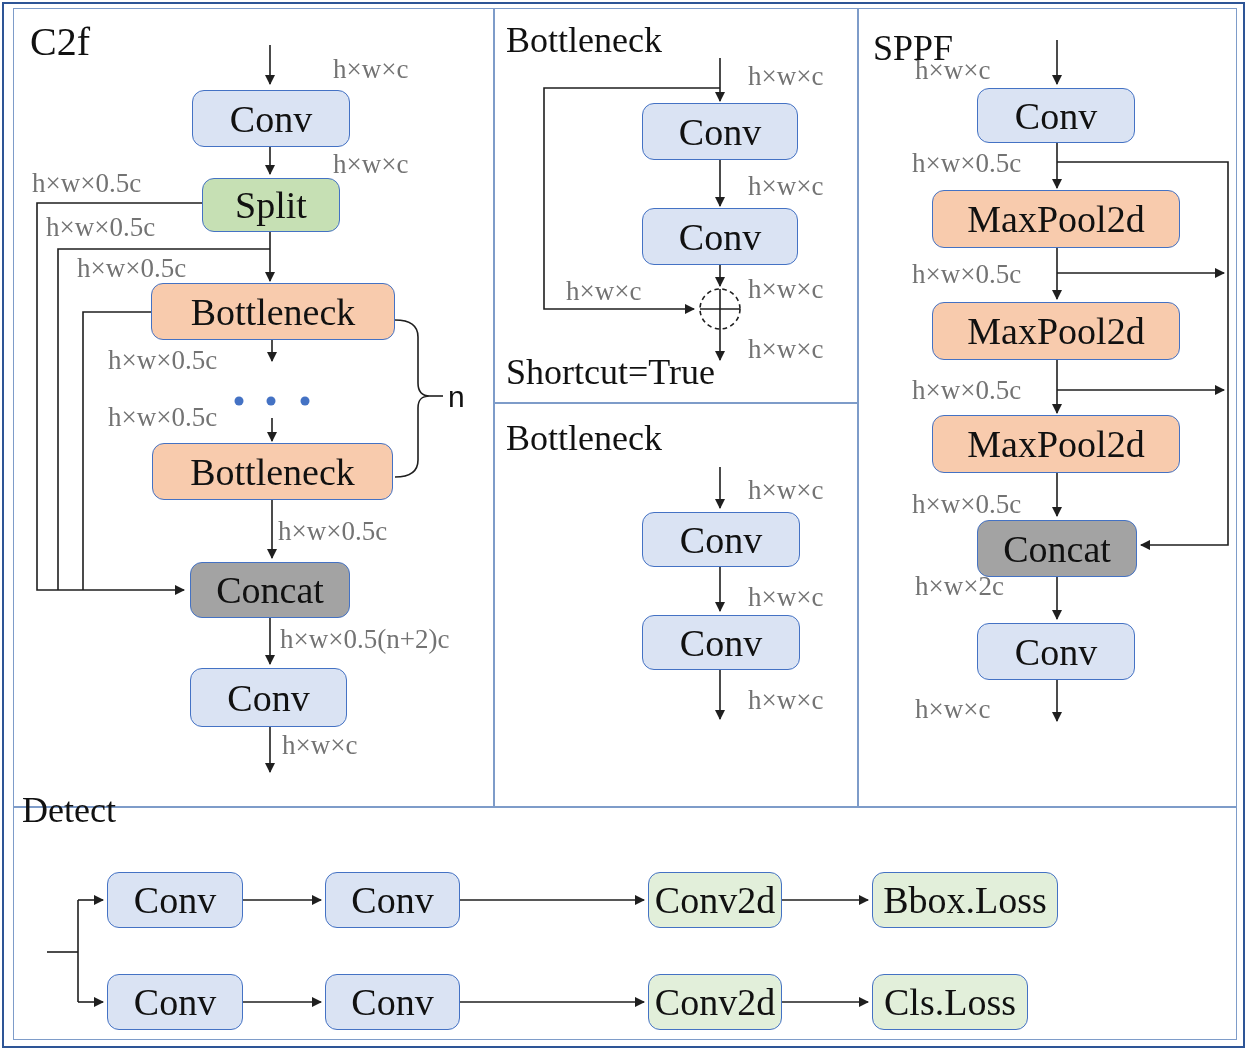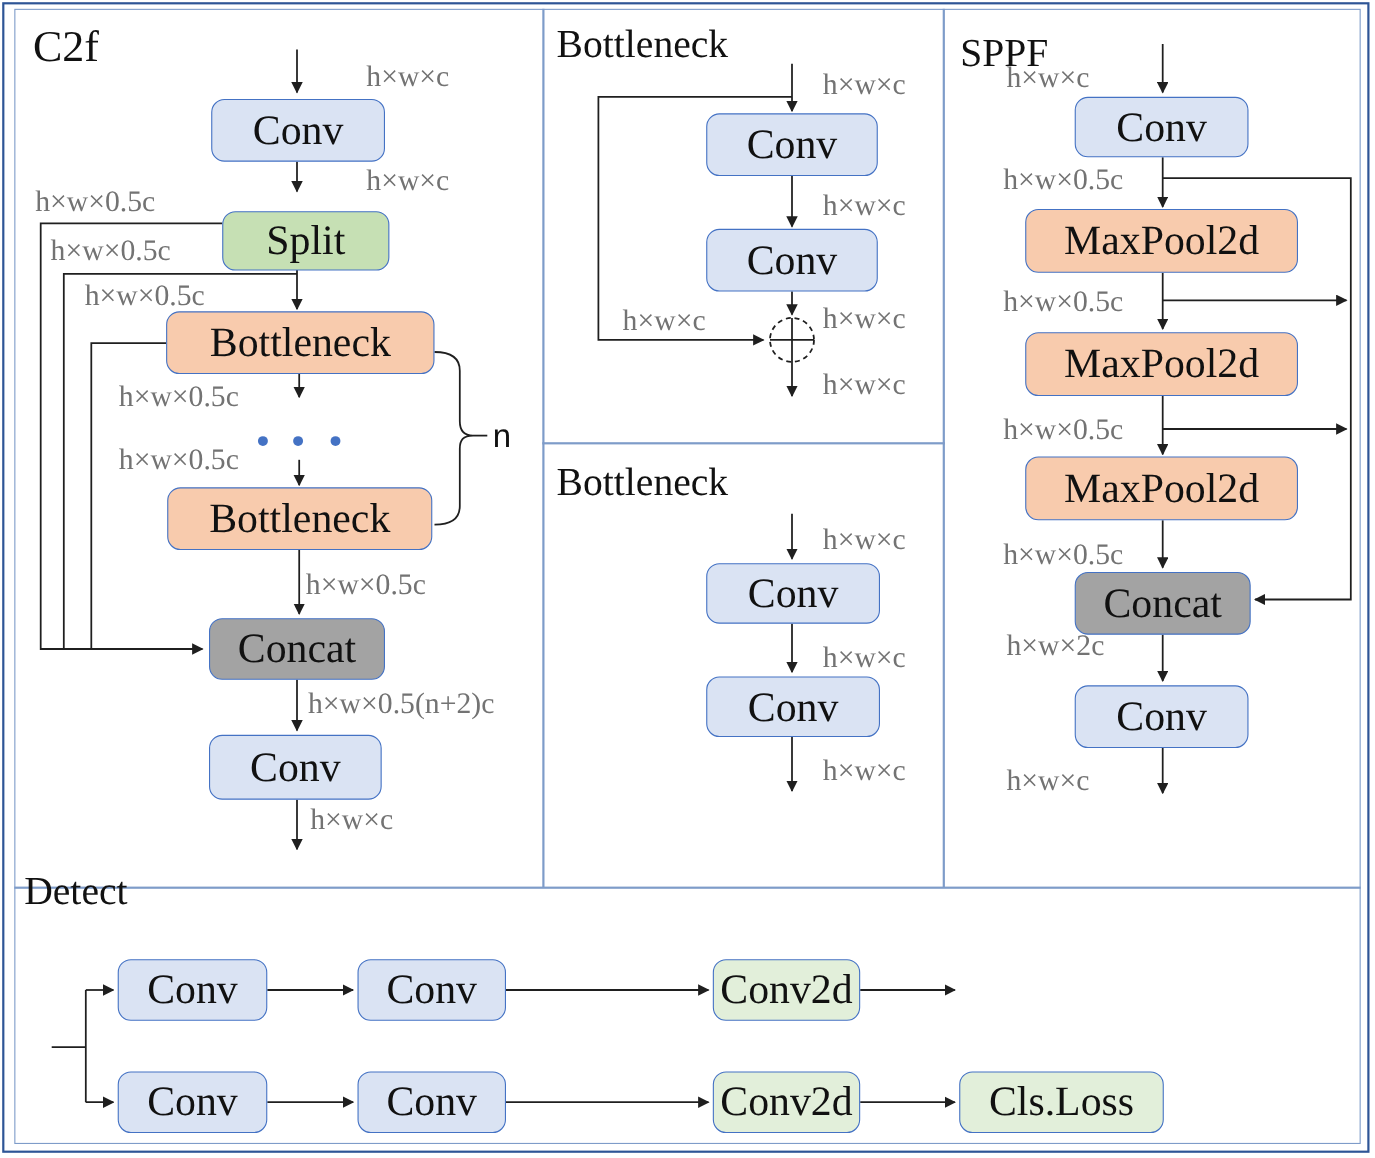--- a/index.html
+++ b/index.html
@@ -124,21 +124,21 @@
       <path d="M782,900 H868" marker-end="url(#arr)"></path>
       <path d="M243,1002 H321" marker-end="url(#arr)"></path>
       <path d="M460,1002 H644" marker-end="url(#arr)"></path>
       <path d="M782,1002 H868" marker-end="url(#arr)"></path>
     </g>
   </svg>
 
   <div class="ptitle ptitle-big" style="left:30px;top:22px">C2f</div>
 
   <div class="box fill-conv" style="left:192px;top:90px;width:158px;height:57px">Conv</div>
-  <div class="box fill-split" style="left:202px;top:192px;width:152px;height:54px">Split</div>
+  <div class="box fill-split" style="left:202px;top:178px;width:138px;height:54px">Split</div>
   <div class="box fill-pool" style="left:151px;top:283px;width:244px;height:57px">Bottleneck</div>
   <div class="box fill-pool" style="left:152px;top:443px;width:241px;height:57px">Bottleneck</div>
   <div class="box fill-concat" style="left:190px;top:562px;width:160px;height:56px">Concat</div>
   <div class="box fill-conv" style="left:190px;top:668px;width:157px;height:59px">Conv</div>
 
   <div class="dim" style="left:333px;top:55px">h×w×c</div>
   <div class="dim" style="left:333px;top:150px">h×w×c</div>
   <div class="dim" style="left:32px;top:169px">h×w×0.5c</div>
   <div class="dim" style="left:46px;top:213px">h×w×0.5c</div>
   <div class="dim" style="left:77px;top:254px">h×w×0.5c</div>
@@ -152,20 +152,21 @@
   <div class="ptitle" style="left:506px;top:22px">Bottleneck</div>
 
   <div class="box fill-conv" style="left:642px;top:103px;width:156px;height:57px">Conv</div>
   <div class="box fill-conv" style="left:642px;top:208px;width:156px;height:57px">Conv</div>
 
   <div class="dim" style="left:748px;top:62px">h×w×c</div>
   <div class="dim" style="left:748px;top:172px">h×w×c</div>
   <div class="dim" style="left:566px;top:277px">h×w×c</div>
   <div class="dim" style="left:748px;top:275px">h×w×c</div>
   <div class="dim" style="left:748px;top:335px">h×w×c</div>
+  <div class="caption" style="left:506px;top:354px">Shortcut=True</div>
 
   <div class="ptitle" style="left:506px;top:420px">Bottleneck</div>
 
   <div class="box fill-conv" style="left:642px;top:512px;width:158px;height:55px">Conv</div>
   <div class="box fill-conv" style="left:642px;top:615px;width:158px;height:55px">Conv</div>
 
   <div class="dim" style="left:748px;top:476px">h×w×c</div>
   <div class="dim" style="left:748px;top:583px">h×w×c</div>
   <div class="dim" style="left:748px;top:686px">h×w×c</div>
 
@@ -184,19 +185,20 @@
   <div class="dim" style="left:912px;top:376px">h×w×0.5c</div>
   <div class="dim" style="left:912px;top:490px">h×w×0.5c</div>
   <div class="dim" style="left:915px;top:572px">h×w×2c</div>
   <div class="dim" style="left:915px;top:695px">h×w×c</div>
 
   <div class="ptitle" style="left:22px;top:792px">Detect</div>
 
   <div class="box fill-conv" style="left:107px;top:872px;width:136px;height:56px">Conv</div>
   <div class="box fill-conv" style="left:325px;top:872px;width:135px;height:56px">Conv</div>
   <div class="box fill-detect" style="left:648px;top:872px;width:134px;height:56px">Conv2d</div>
+  <div class="box fill-detect" style="left:872px;top:872px;width:186px;height:56px">Bbox.Loss</div>
 
   <div class="box fill-conv" style="left:107px;top:974px;width:136px;height:56px">Conv</div>
   <div class="box fill-conv" style="left:325px;top:974px;width:135px;height:56px">Conv</div>
   <div class="box fill-detect" style="left:648px;top:974px;width:134px;height:56px">Conv2d</div>
-  <div class="box fill-detect" style="left:872px;top:974px;width:186px;height:56px">Cls.Loss</div>
+  <div class="box fill-detect" style="left:872px;top:974px;width:156px;height:56px">Cls.Loss</div>
 
 </div>
 
 </body></html>

